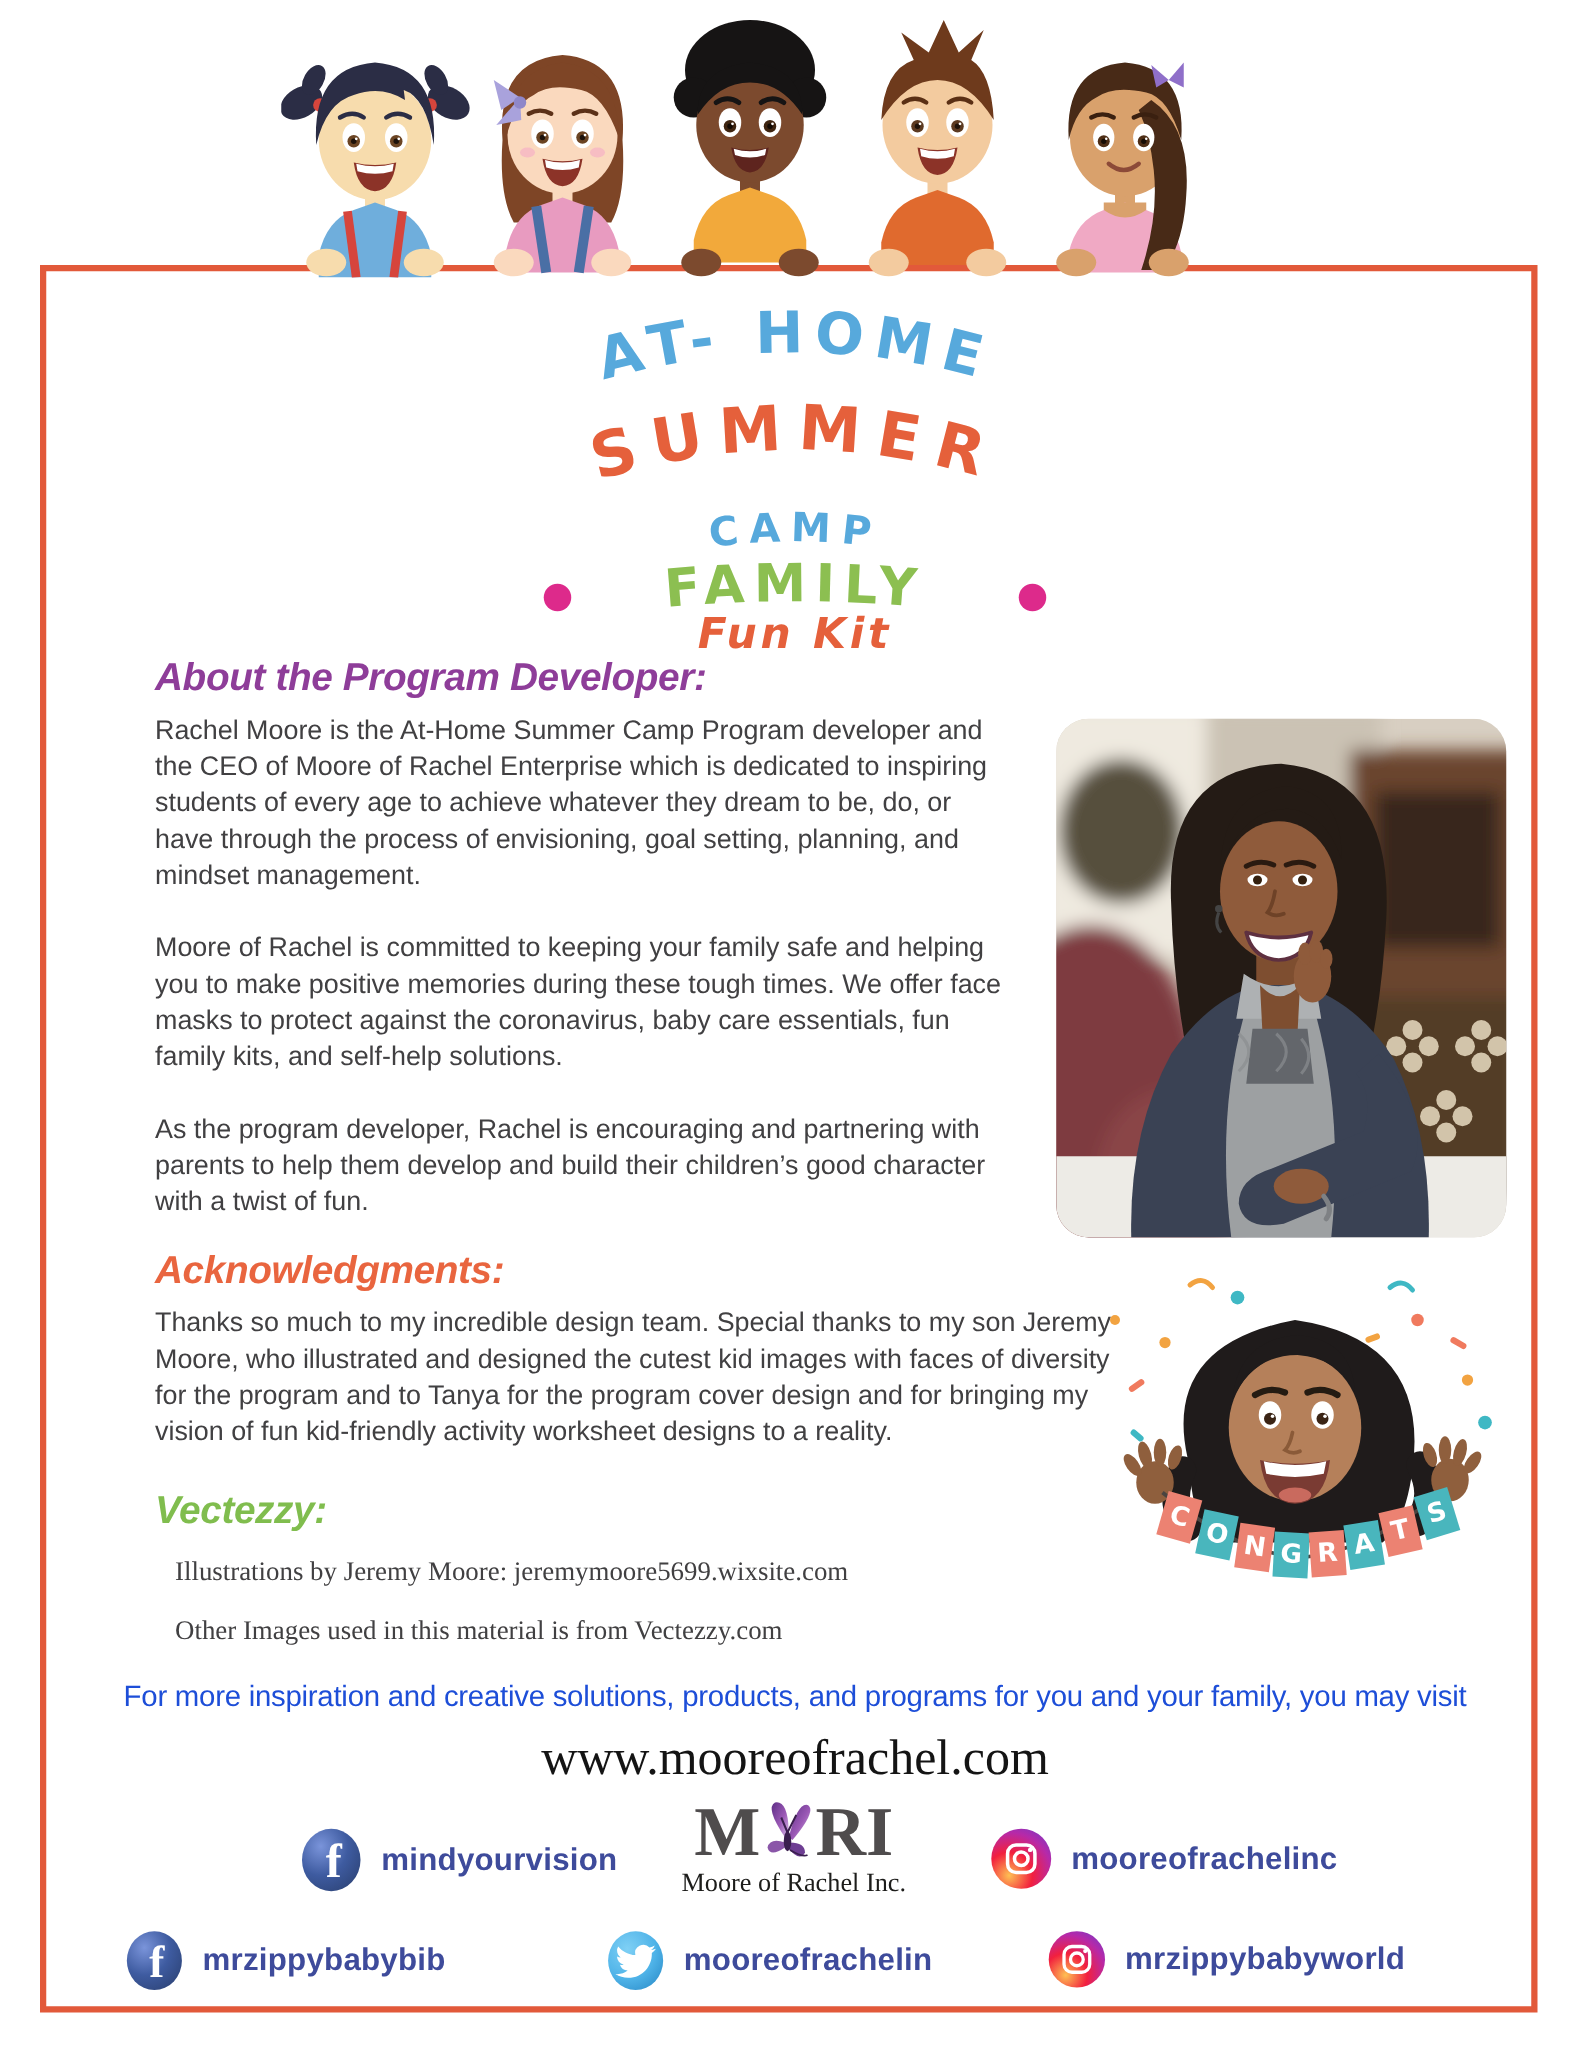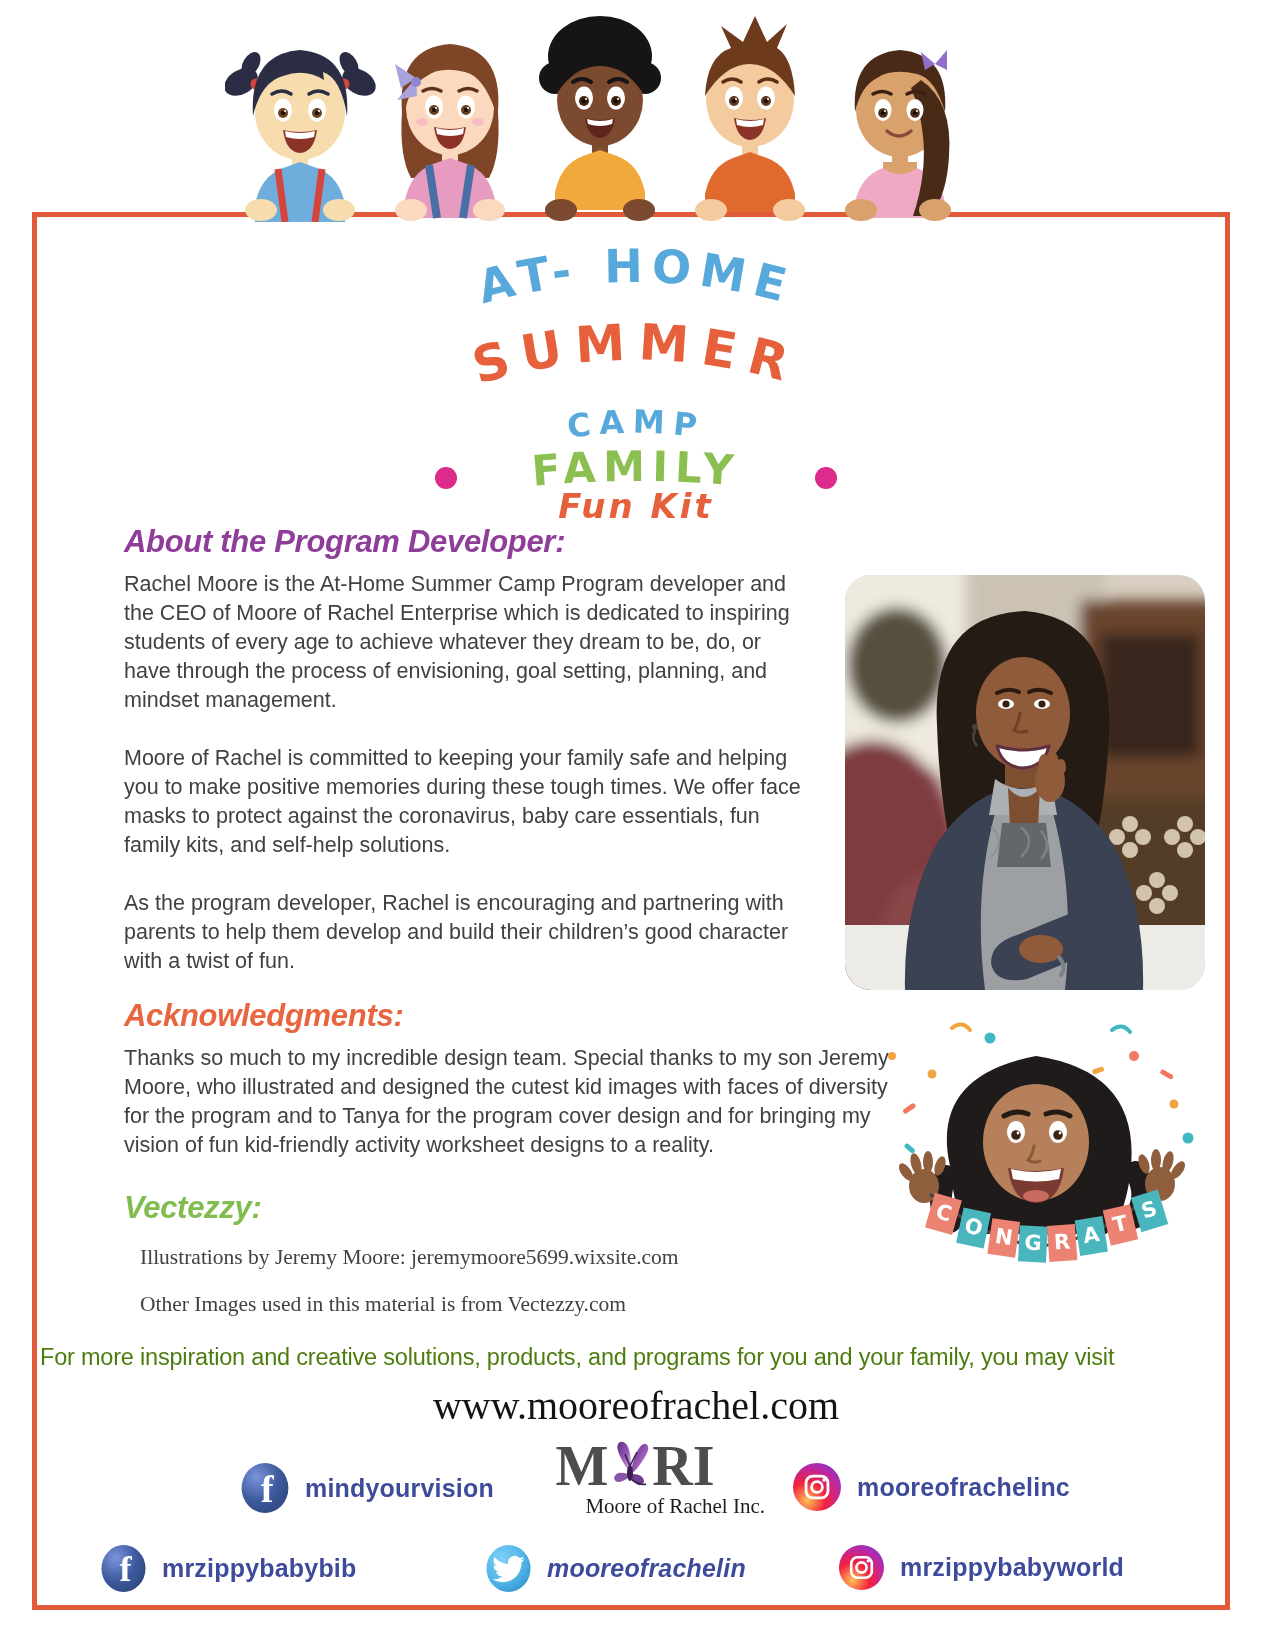--- a/index.html
+++ b/index.html
@@ -16,33 +16,33 @@
   h2.green{color:#80BD4E;}
   .body-p{margin:0 0 29px 0;font-size:21.5px;line-height:29px;color:#414042;}
   .body-p:last-child{margin-bottom:0;}
   #sec-about{top:524px;width:684px;}
   #sec-ack{top:998px;width:772px;}
   #sec-res{top:1190px;width:772px;}
   .res-line{margin:16px;font-size:21.5px;line-height:31px;color:#414042;font-family:Liberation Serif, serif;}
   .photo{position:absolute;left:845px;top:575px;width:360px;height:415px;border-radius:26px;
          overflow:hidden;z-index:2;}
   .congrats{position:absolute;left:868px;top:1016px;width:345px;height:262px;z-index:2;}
-  .cta{position:absolute;left:40px;top:1344px;width:1192px;text-align:left;
-       color:#4d7c0f;font-size:23.5px;font-weight:500;letter-spacing:-.2px;z-index:2;}
+  .cta{position:absolute;left:40px;top:1344px;width:1192px;text-align:center;
+       color:#1d4ed8;font-size:23.5px;font-weight:500;letter-spacing:-.2px;z-index:2;}
   .url{position:absolute;left:0;top:1382px;width:1272px;text-align:center;
        font-family:"Liberation Serif",serif;font-size:40px;color:#141414;z-index:2;}
   .social-cell{position:absolute;display:flex;align-items:center;gap:15px;z-index:2;}
   .handle{font-size:25px;font-weight:bold;color:#3E4B9B;letter-spacing:.2px;}
   #fb1{left:240px;top:1462px;} #ig1{left:792px;top:1462px;}
-  #fb2{left:100px;top:1544px;} #tw1{left:485px;top:1544px;font-style:italic;} #ig2{left:838px;top:1544px;}
+  #fb2{left:100px;top:1544px;} #tw1{left:485px;top:1544px;} #ig2{left:838px;top:1544px;}
   .brand{position:absolute;left:505px;top:1440px;width:260px;text-align:center;z-index:2;}
   .brand-word{display:flex;align-items:flex-end;justify-content:center;gap:2px;
               font-family:"Liberation Serif",serif;font-weight:bold;font-size:56px;
               color:#4F4C4D;line-height:52px;}
-  .brand-caption{font-family:"Liberation Serif",serif;font-size:21px;color:#1d1d1b;margin-top:2px;text-align:right;}
+  .brand-caption{font-family:"Liberation Serif",serif;font-size:21px;color:#1d1d1b;margin-top:2px;}
   .icon-badge{display:block;}
 </style>
 </head>
 <body>
 
 <div class="page">
 
   <svg width="0" height="0" style="position:absolute" aria-hidden="true">
     <defs>
       <radialGradient id="fbg" cx="32%" cy="28%" r="85%">

